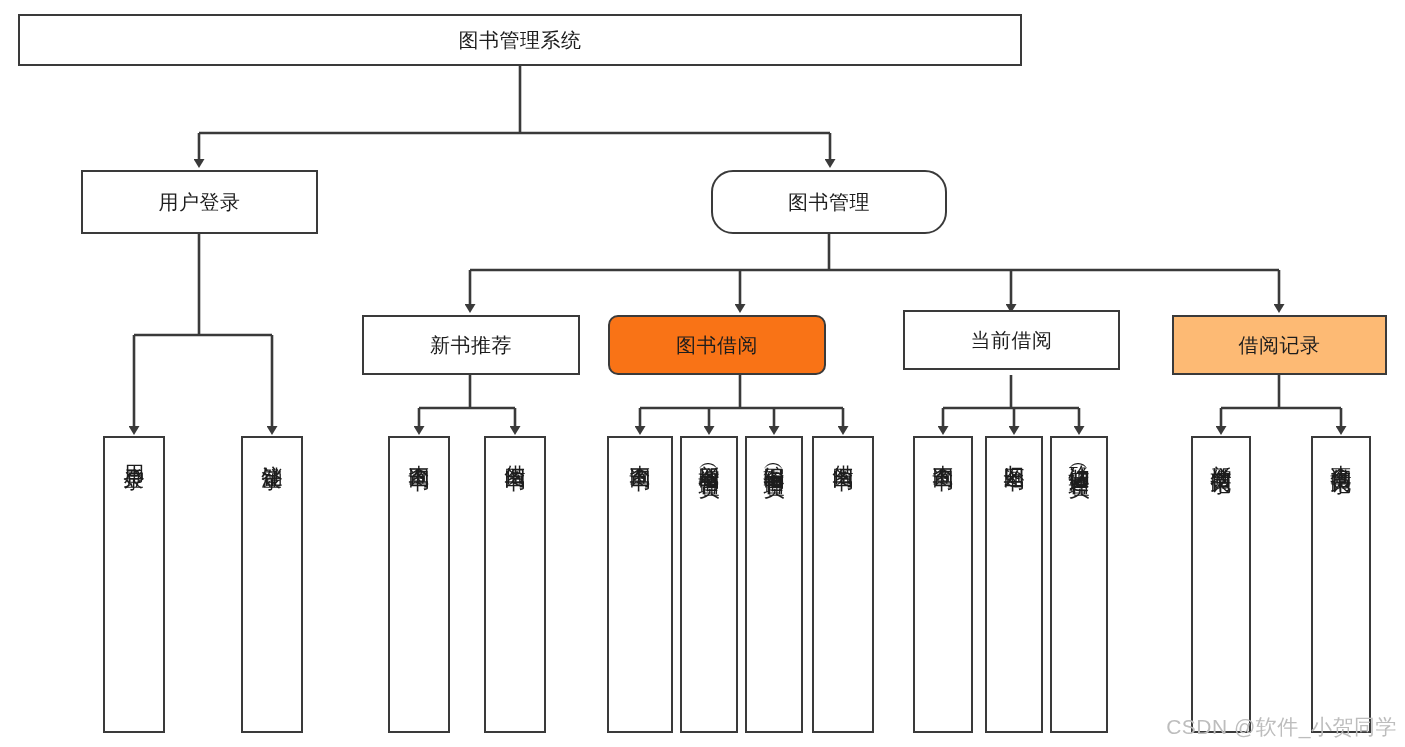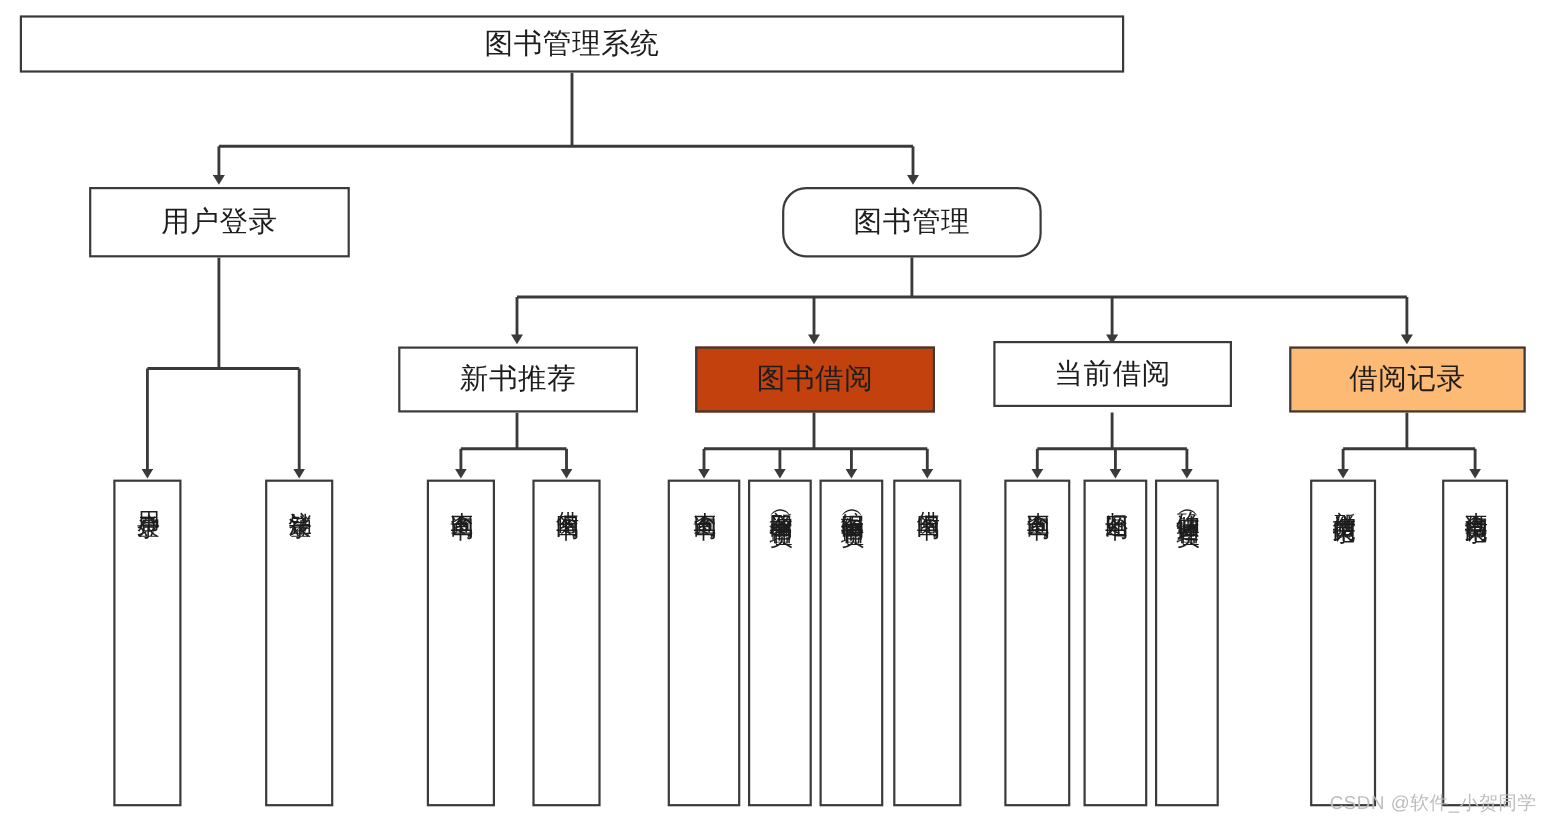--- a/index.html
+++ b/index.html
@@ -30,21 +30,21 @@
     position: absolute;
     box-sizing: border-box;
     background: #ffffff;
     border: 2px solid #3a3a3a;
     display: flex;
     align-items: center;
     justify-content: center;
     text-align: center;
   }
   .node .lbl {
-    font-size: 26px;
+    font-size: 20px;
     line-height: 1.12;
     letter-spacing: 0.5px;
     color: #1d1d1d;
     white-space: nowrap;
   }
   .node.vertical {
     align-items: flex-start;
     padding-top: 10px;
   }
   .node.vertical .lbl {
@@ -52,21 +52,21 @@
     text-orientation: upright;
     font-size: 21px;
     line-height: 1.24;
     letter-spacing: 2px;
     white-space: normal;
   }
   .watermark {
     position: absolute;
     right: 8px;
     bottom: 6px;
-    font-size: 17px;
+    font-size: 21px;
     color: #bdbdbd;
     letter-spacing: 0.5px;
     white-space: nowrap;
   }
 </style>
 </head>
 <body>
 
 <div id="canvas">
 
@@ -127,21 +127,21 @@
   <div class="node" id="node-l2-0" style="left: 81px; top: 170px; width: 237px; height: 64px; border-color: rgb(58, 58, 58); background: rgb(255, 255, 255);">
     <span class="lbl">用户登录</span>
   </div>
   <div class="node" id="node-l2-1" style="left: 711px; top: 170px; width: 236px; height: 64px; border-color: rgb(58, 58, 58); background: rgb(255, 255, 255); border-radius: 22px;">
     <span class="lbl">图书管理</span>
   </div>
 
   <div class="node" id="node-l3-0" style="left: 362px; top: 315px; width: 218px; height: 60px; border-color: rgb(58, 58, 58); background: rgb(255, 255, 255);">
     <span class="lbl">新书推荐</span>
   </div>
-  <div class="node" id="node-l3-1" style="left: 632px; top: 315px; width: 218px; height: 60px; border-color: rgb(58, 58, 58); background: #c2410c;">
+  <div class="node" id="node-l3-1" style="left: 608px; top: 315px; width: 218px; height: 60px; border-color: rgb(58, 58, 58); background: #f97316; border-radius: 10px;">
     <span class="lbl">图书借阅</span>
   </div>
   <div class="node" id="node-l3-2" style="left: 903px; top: 310px; width: 217px; height: 60px; border-color: rgb(58, 58, 58); background: rgb(255, 255, 255);">
     <span class="lbl">当前借阅</span>
   </div>
   <div class="node" id="node-l3-3" style="left: 1172px; top: 315px; width: 215px; height: 60px; border-color: rgb(58, 58, 58); background: #fdba74;">
     <span class="lbl">借阅记录</span>
   </div>
 
   <div class="node vertical" id="node-leaf-0" style="left: 103px; top: 436px; width: 62px; height: 297px; border-color: rgb(58, 58, 58); background: rgb(255, 255, 255);">

